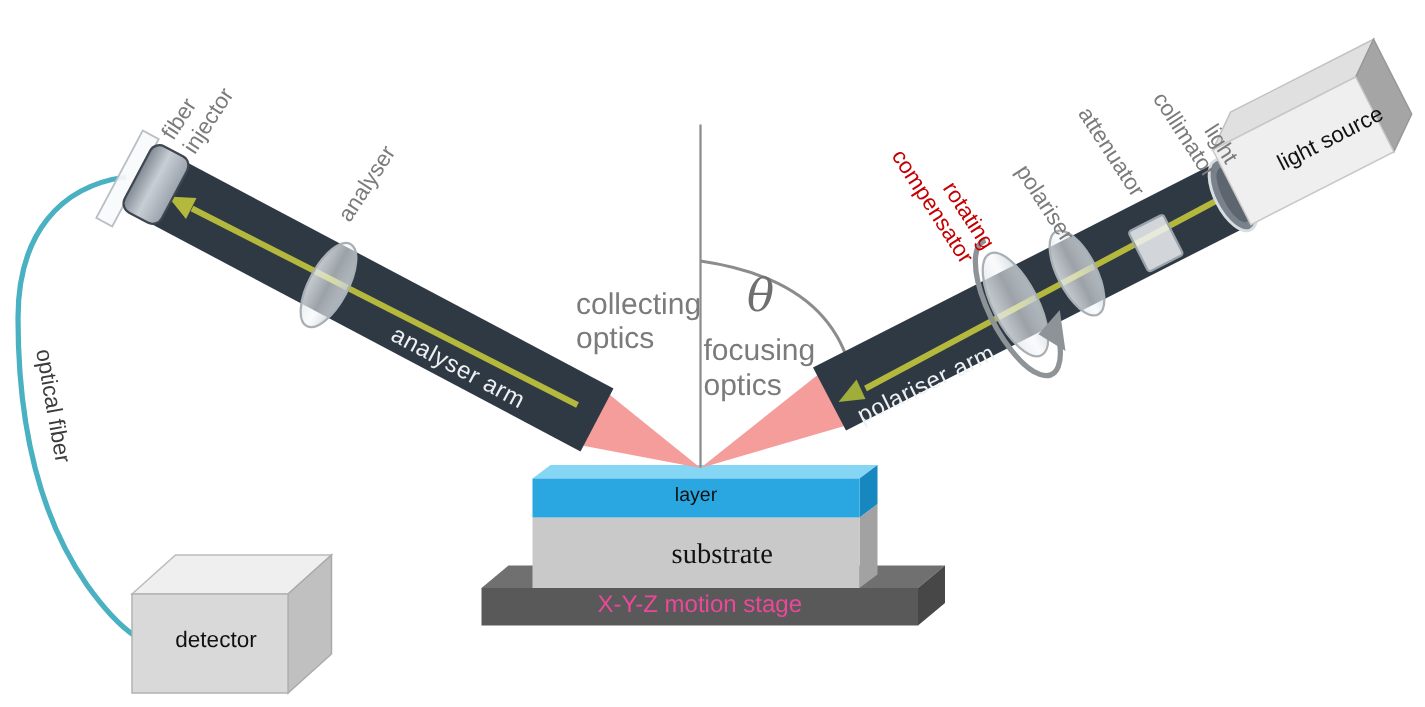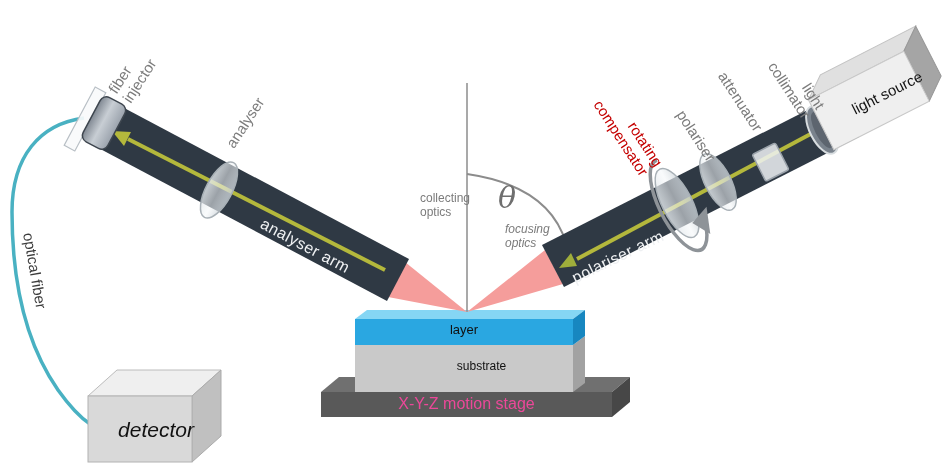--- a/index.html
+++ b/index.html
@@ -4,21 +4,21 @@
 <style>
   html,body{margin:0;padding:0;background:#ffffff;}
   .stage{position:relative;width:950px;height:471px;overflow:hidden;background:#ffffff;
          font-family:"Liberation Sans", sans-serif;}
   .stage svg{position:absolute;left:0;top:0;}
   .lbl{position:absolute;white-space:pre-line;line-height:1.15;color:#7b7b7b;
        font-size:15px;text-align:center;}
   .lbl.left-tilt{transform:rotate(-57deg);}
   .lbl.right-tilt{transform:rotate(57deg);text-align:right;}
   .lbl.red{color:#c40000;}
-  .lbl.plain{text-align:left;font-size:12px;margin-left:36px;}
+  .lbl.plain{text-align:left;font-size:20px;}
   .theta{position:absolute;font-family:"DejaVu Serif", serif;font-style:italic;
          font-size:30px;color:#6f6f6f;}
   .arm-label{position:absolute;color:#eef0f2;font-size:16px;text-align:center;
              letter-spacing:.5px;}
   .stack-label{position:absolute;text-align:center;color:#111;}
 </style>
 </head>
 <body>
 
 <div class="stage">
@@ -126,32 +126,32 @@
 <div class="lbl right-tilt" style="left:694px;top:86px;width:84px;">attenuator</div>
 
 <div class="lbl right-tilt" style="left:749px;top:60px;width:84px;">light
 collimator</div>
 
 <div class="lbl" style="left:-13px;top:262px;width:96px;transform:rotate(80deg);color:#3c3c3c;">optical fiber</div>
 
 <div class="lbl plain" style="left:384px;top:192px;width:80px;">collecting
 optics</div>
 
-<div class="lbl plain" style="left:469px;top:223px;width:80px;font-style:italic;">focusing
+<div class="lbl plain" style="left:469px;top:223px;width:80px;">focusing
 optics</div>
 
 <div class="theta" style="left:498px;top:180px;">θ</div>
 
 <div class="arm-label" style="left:249px;top:237px;width:112px;transform:rotate(28deg);">analyser arm</div>
 
 <div class="arm-label" style="left:560px;top:248px;width:116px;transform:rotate(-26deg);">polariser arm</div>
 
 <div class="stack-label" style="left:355px;top:322px;width:218px;font-size:13px;">layer</div>
 
-<div class="stack-label" style="left:355px;top:359px;width:253px;font-size:12px;">substrate</div>
+<div class="stack-label" style="left:355px;top:359px;width:253px;font-size:19px;font-family:Liberation Serif, serif;">substrate</div>
 
 <div class="stack-label" style="left:321px;top:395px;width:291px;font-size:16px;color:#ec4899;">X-Y-Z motion stage</div>
 
-<div class="stack-label" style="left:104px;top:418px;width:104px;font-size:21px;font-style:italic;">detector</div>
+<div class="stack-label" style="left:92px;top:418px;width:104px;font-size:15px;">detector</div>
 
 <div class="stack-label" style="left:832px;top:84px;width:110px;font-size:15px;transform:rotate(-27deg);">light source</div>
 
 </div>
 
 </body></html>

